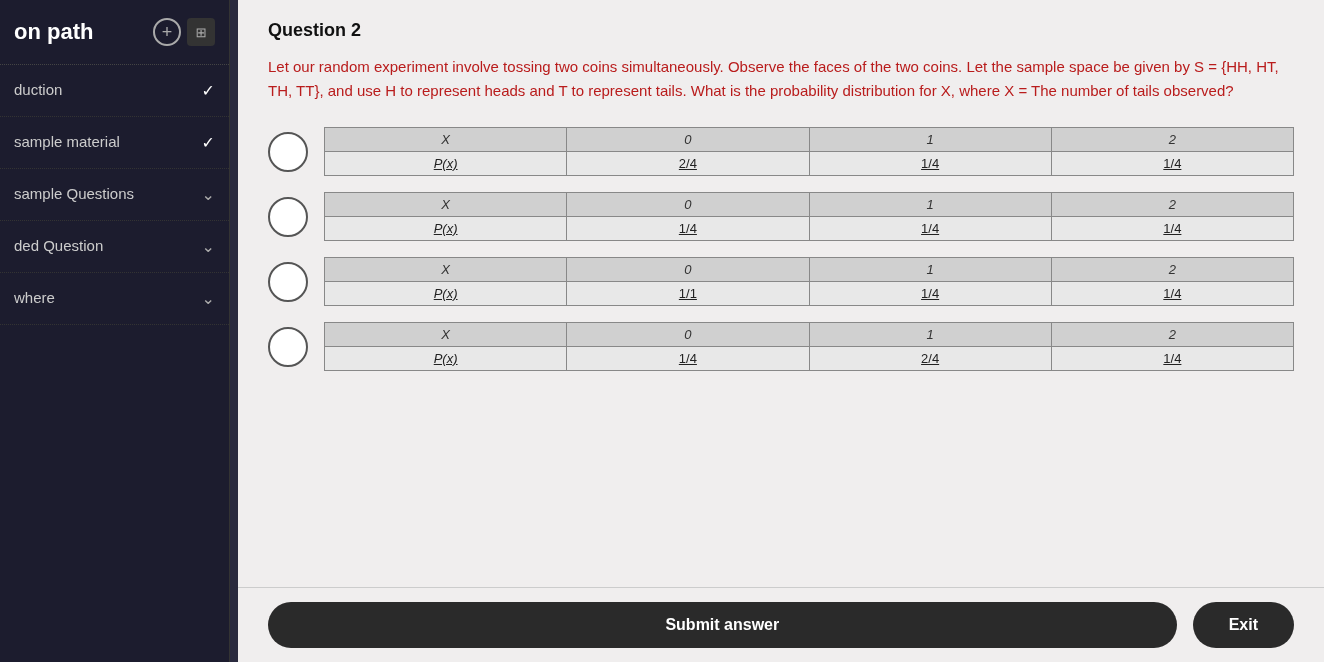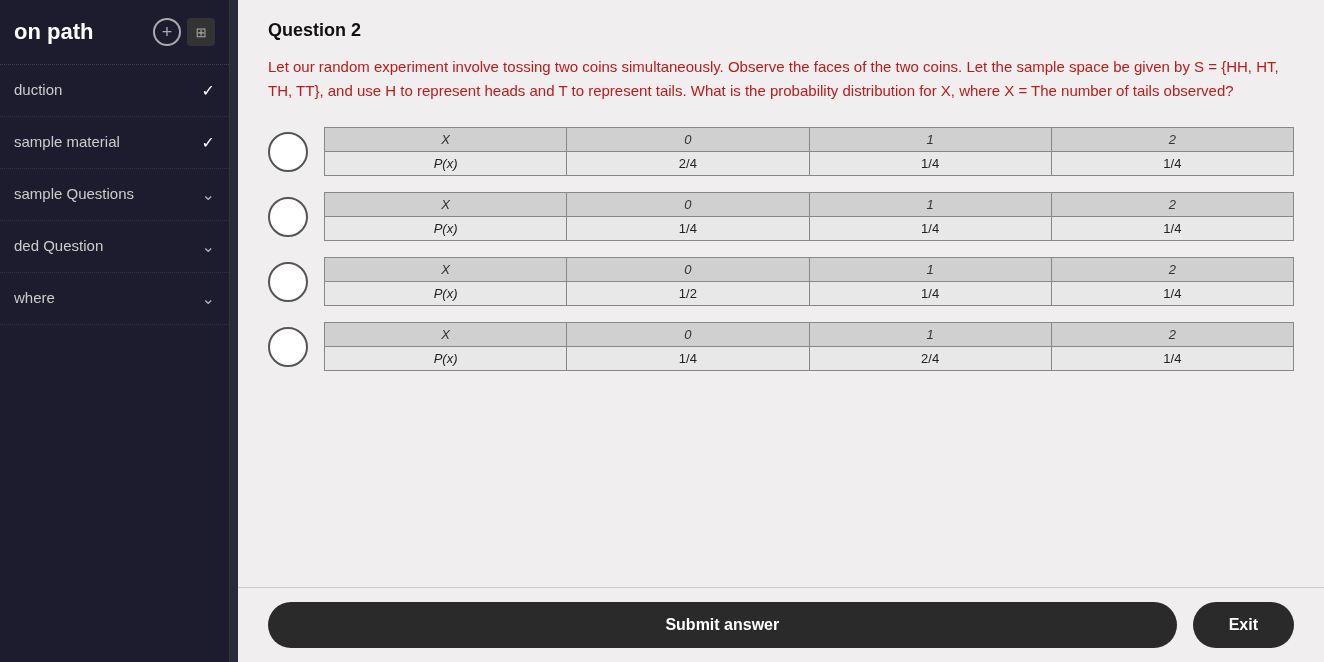--- a/index.html
+++ b/index.html
@@ -166,20 +166,21 @@
     .prob-table th {
       background: #d0d0d0;
       font-weight: normal;
       font-style: italic;
       color: #333;
     }
 
     .prob-table td {
       background: #e8e8e8;
       color: #222;
+      text-decoration: underline;
     }
 
     
     .footer {
       display: flex;
       padding: 14px 30px;
       gap: 16px;
       background: #f0eeee;
       border-top: 1px solid #ccc;
     }
@@ -306,21 +307,21 @@
             <tr>
               <th><i>X</i></th>
               <th>0</th>
               <th>1</th>
               <th>2</th>
             </tr>
           </thead>
           <tbody>
             <tr>
               <td><i>P(x)</i></td>
-              <td>1/2</td>
+              <td>1/1</td>
               <td>1/4</td>
               <td>1/4</td>
             </tr>
           </tbody>
         </table>
       </div>
 
       <div class="answer-option">
         <div class="radio-circle"></div>
         <table class="prob-table">

